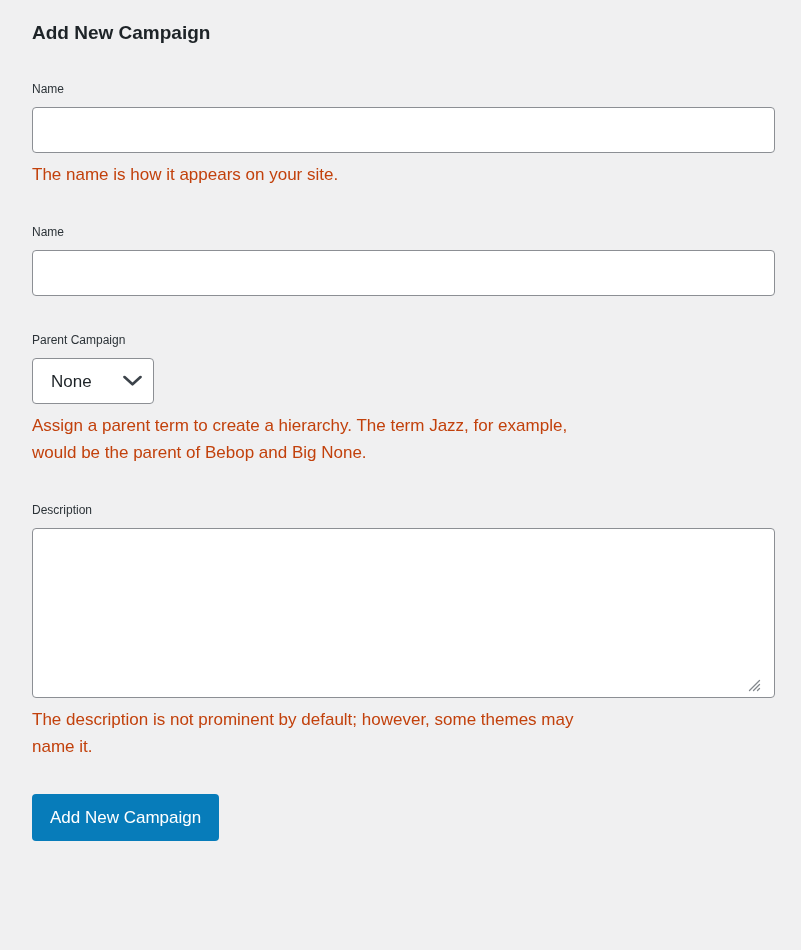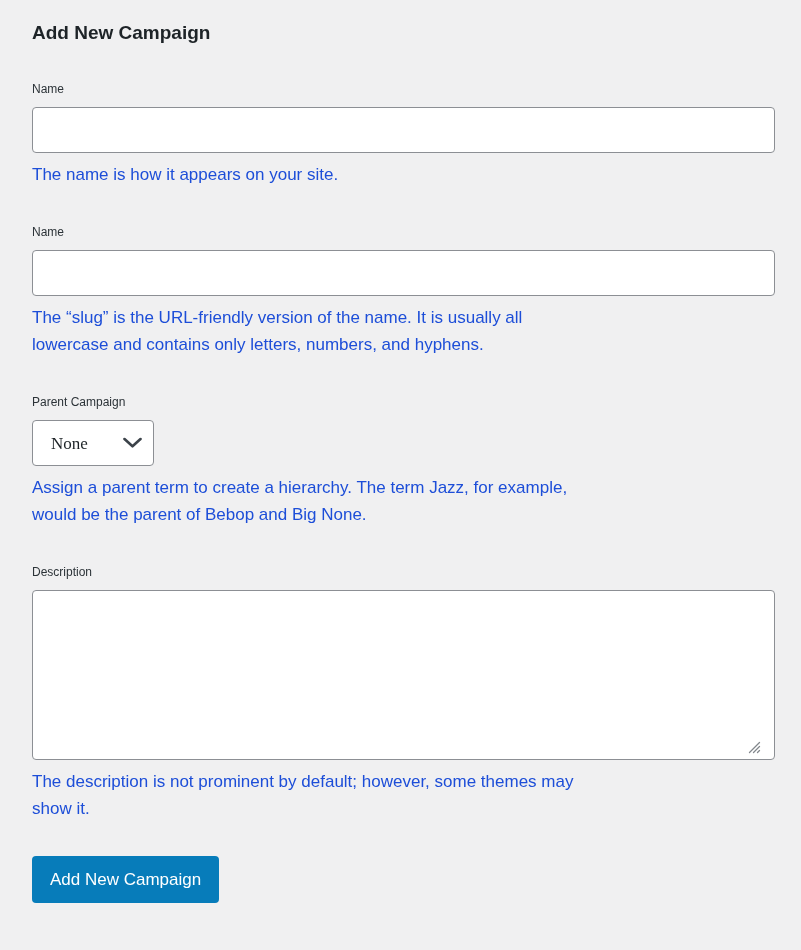--- a/index.html
+++ b/index.html
@@ -35,34 +35,34 @@
     border-radius: 4px;
     font-family: "Liberation Sans", "DejaVu Sans", sans-serif;
     font-size: 17px;
     color: #2c3338;
     padding: 0 12px;
     outline: none;
   }
   .help {
     font-size: 17px;
     line-height: 27px;
-    color: #1d4ed8;
+    color: #c2410c;
     margin-top: 8px;
   }
   .help .line { display: block; }
   .select-wrap { position: relative; display: inline-block; }
   .select-wrap select {
     -webkit-appearance: none;
     appearance: none;
     width: 122px;
     height: 46px;
     background: #ffffff;
     border: 1px solid #8c8f94;
     border-radius: 4px;
-    font-family: Liberation Serif, serif;
+    font-family: Liberation Sans, sans-serif;
     font-size: 17px;
     color: #1d2327;
     padding: 0 38px 0 18px;
     cursor: pointer;
     outline: none;
   }
   .select-wrap .chevron {
     position: absolute;
     right: 12px;
     top: 50%;
@@ -117,24 +117,20 @@
     <label>Name</label>
     <input type="text" class="text-input" value="" style="">
     <p class="help">
       <span class="line">The name is how it appears on your site.</span>
     </p>
   </div>
 
   <div class="form-field">
     <label>Name</label>
     <input type="text" class="text-input" value="" style="">
-    <p class="help">
-      <span class="line">The “slug” is the URL-friendly version of the name. It is usually all</span>
-      <span class="line">lowercase and contains only letters, numbers, and hyphens.</span>
-    </p>
   </div>
 
   <div class="form-field">
     <label>Parent Campaign</label>
     <span class="select-wrap">
       <select>
         <option>None</option>
       </select>
       <svg class="chevron" width="19" height="11" viewBox="0 0 19 11">
         <polyline points="1.5,1.5 9.5,8.8 17.5,1.5" fill="none" stroke="#3c434a" stroke-width="2.6" stroke-linecap="round" stroke-linejoin="round"></polyline>
@@ -153,21 +149,21 @@
       <svg class="resize-grip" width="13" height="13" viewBox="0 0 13 13">
         <g stroke="#82878c" stroke-width="1.3" stroke-linecap="round">
           <line x1="11.5" y1="1.5" x2="1.5" y2="11.5"></line>
           <line x1="11.5" y1="5.5" x2="5.5" y2="11.5"></line>
           <line x1="11.5" y1="9.5" x2="9.5" y2="11.5"></line>
         </g>
       </svg>
     </span>
     <p class="help">
       <span class="line">The description is not prominent by default; however, some themes may</span>
-      <span class="line">show it.</span>
+      <span class="line">name it.</span>
     </p>
   </div>
 
   <div class="submit-row">
     <button type="submit" class="button-primary" style="background-color: rgb(7, 124, 186);">Add New Campaign</button>
   </div>
 
 </div>
 
 </body></html>

